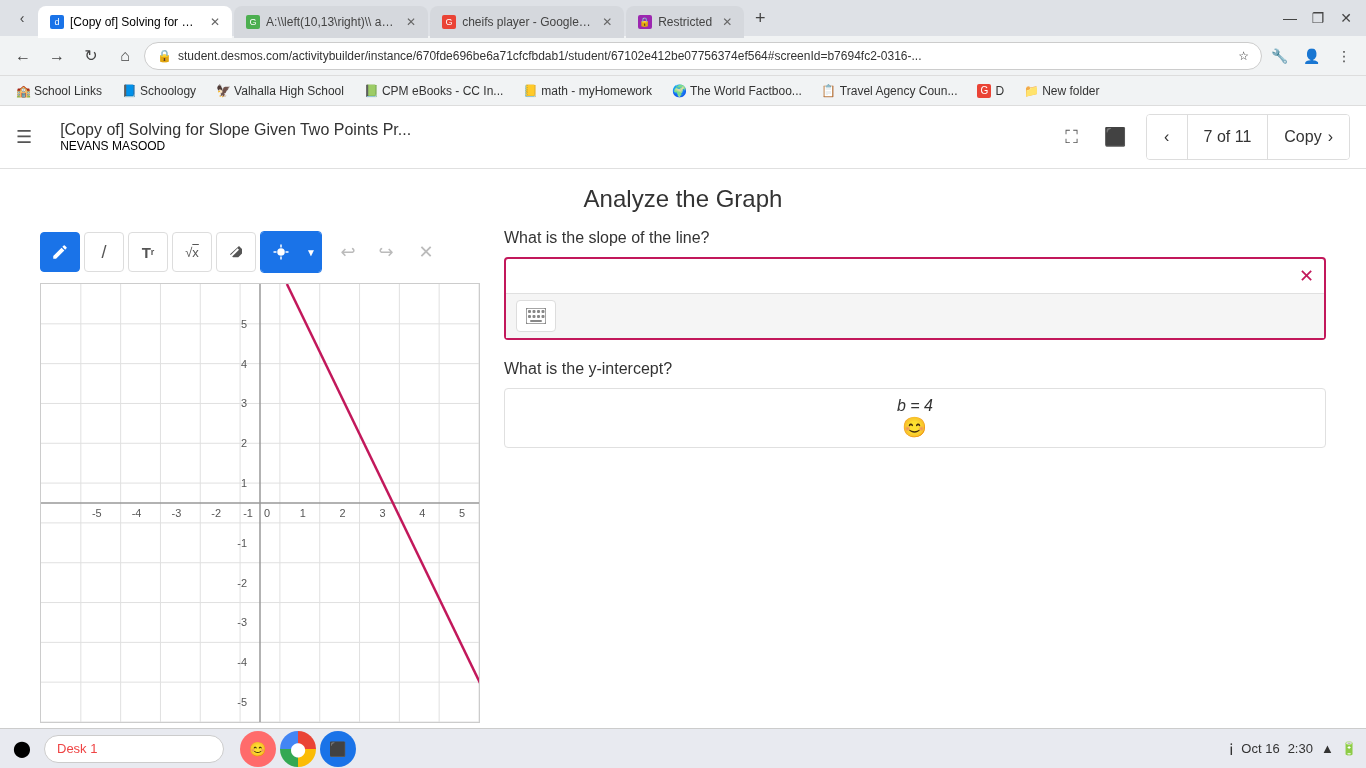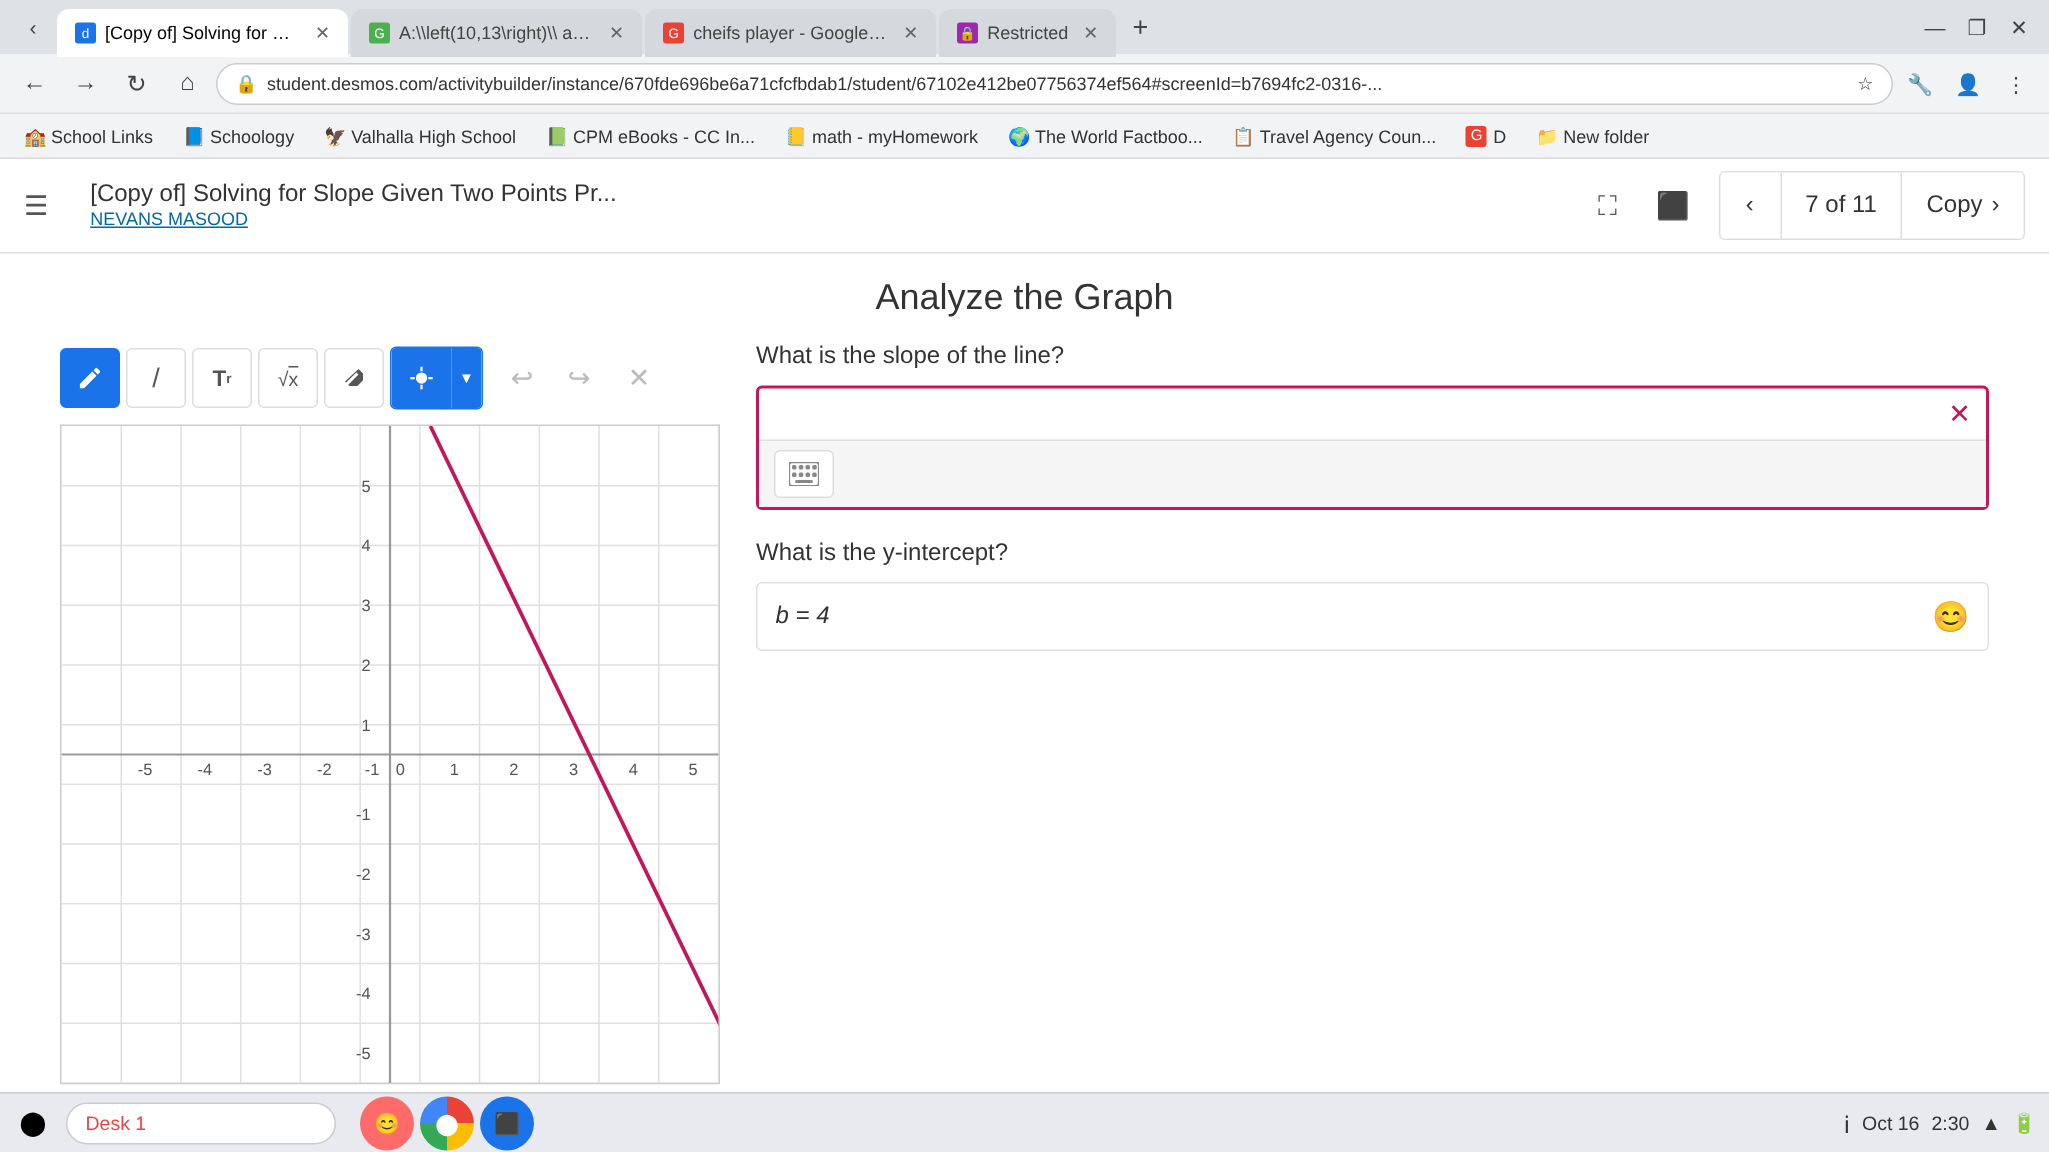--- a/index.html
+++ b/index.html
@@ -68,21 +68,21 @@
 
     
     .activity-header {
       display: flex; align-items: center;
       padding: 8px 16px; border-bottom: 1px solid #e0e0e0;
       min-height: 56px;
     }
     .menu-icon { cursor: pointer; font-size: 18px; color: #555; margin-right: 12px; }
     .activity-title-block { flex: 1; margin-left: 16px; }
     .activity-title { font-size: 16px; color: #333; font-weight: 500; }
-    .activity-student { font-size: 12px; color: #0369a1; text-decoration: underline; }
+    .activity-student { font-size: 12px; color: #000000; }
     .header-actions { display: flex; align-items: center; gap: 8px; margin-right: 12px; }
     .icon-btn-header {
       width: 36px; height: 36px; background: transparent; border: none;
       cursor: pointer; border-radius: 4px; font-size: 18px; color: #555;
       display: flex; align-items: center; justify-content: center;
     }
     .nav-controls { display: flex; align-items: center; border: 1px solid #ddd; border-radius: 4px; overflow: hidden; }
     .nav-arrow-btn {
       width: 40px; height: 44px; background: #fff; border: none;
       cursor: pointer; font-size: 16px; color: #333;
@@ -182,21 +182,21 @@
       display: flex; align-items: center; justify-content: center;
       width: 40px; height: 32px;
     }
 
     
     .answer-display-container {
       border: 1px solid #e0e0e0; border-radius: 4px; background: #fff;
       margin-bottom: 4px;
     }
     .answer-display-row {
-      display: flex; align-items: center; padding: 8px 12px; min-height: 44px;
+      display: flex; align-items: center; padding: 8px 12px; min-height: 44px; flex-direction: column;
     }
     .answer-display-text {
       flex: 1; font-size: 16px; color: #333; font-style: italic;
     }
     .emoji-indicator { font-size: 20px; }
     .keyboard-submit-row {
       display: flex; align-items: center; justify-content: space-between;
       padding: 6px 10px; background: #f5f5f5; border-top: 1px solid #e0e0e0;
     }
     .submit-btn {

